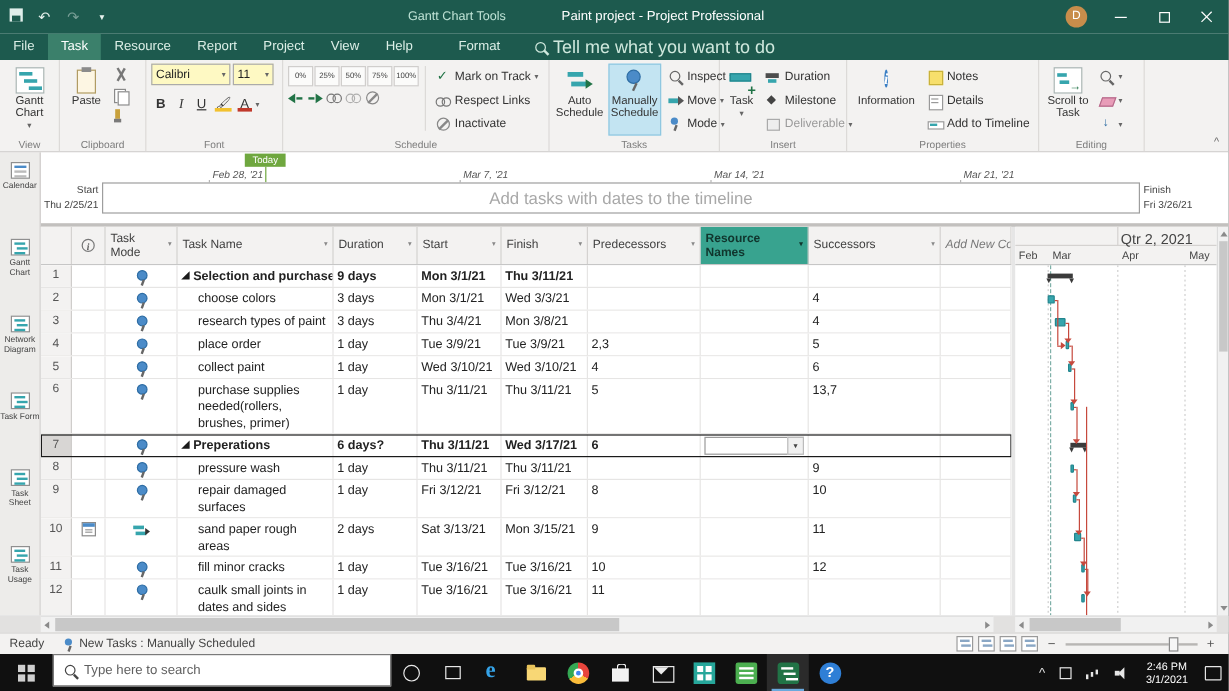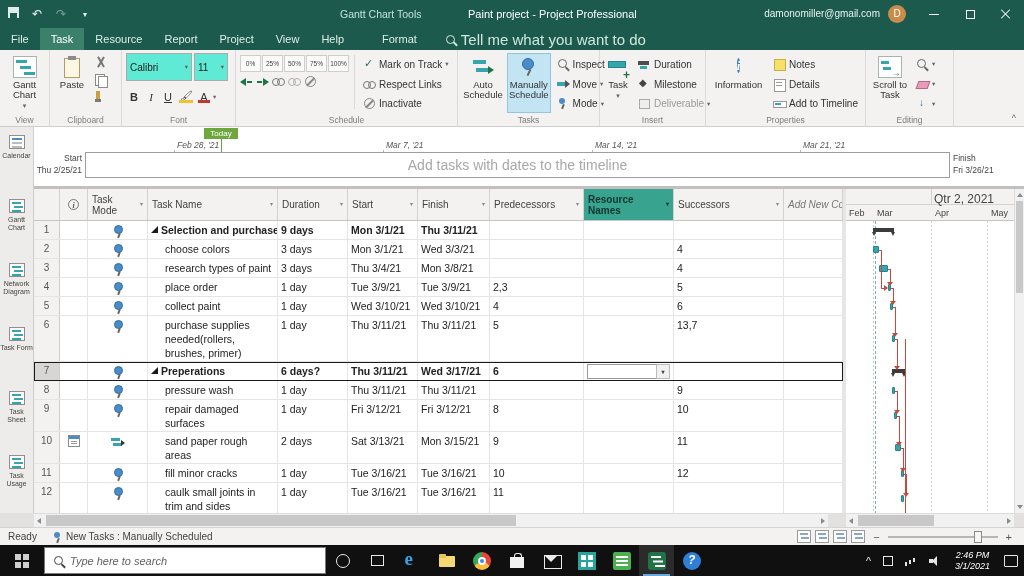--- a/index.html
+++ b/index.html
@@ -75,21 +75,21 @@
   .ic-cut::before,.ic-cut::after { content:""; position:absolute; left:7px; top:1px; width:1.5px; height:12px; background:#777; }
   .ic-cut::before { transform:rotate(30deg); } .ic-cut::after { transform:rotate(-30deg); }
   .ic-copy::before { content:""; position:absolute; left:2px; top:2px; width:8px; height:10px; border:1px solid #8a8a8a; background:#fff; }
   .ic-copy::after { content:""; position:absolute; left:5px; top:4px; width:8px; height:10px; border:1px solid #8a8a8a; background:#fff; }
   .ic-painter::before { content:""; position:absolute; left:3px; top:2px; width:4px; height:8px; background:#c8a13c; }
   .ic-painter::after { content:""; position:absolute; left:2px; top:10px; width:6px; height:3px; background:#7a7a7a; }
   .fbtn { min-width:16px; height:17px; display:flex; align-items:center; justify-content:center; font-size:11px; color:#333; padding:0 2px; }
   .fbtn.b { font-weight:bold; } .fbtn.i { font-style:italic; font-family:"Liberation Serif", serif; } .fbtn.u { text-decoration:underline; }
   .fbtn .clrbar { position:absolute; bottom:2px; left:2px; right:2px; height:3px; }
   .fbtn.rel { position:relative; }
-  .select { background:#5eead4; border:1px solid #ababab; height:28px; display:flex; align-items:center; padding:0 3px; font-size:10px; color:#222; }
+  .select { background:#fef9c3; border:1px solid #ababab; height:18px; display:flex; align-items:center; padding:0 3px; font-size:10px; color:#222; }
   .select .arr { margin-left:auto; font-size:6.5px; color:#666; padding-left:3px; }
   .mini { position:relative; width:13px; height:13px; flex:none; }
   .mi-check::before { content:"✓"; position:absolute; left:1px; top:-1px; color:#217346; font-size:11px; }
   .mi-chain::before { content:""; position:absolute; left:0; top:3px; width:6px; height:6px; border:1.5px solid #777; border-radius:50%; }
   .mi-chain::after { content:""; position:absolute; left:5px; top:3px; width:6px; height:6px; border:1.5px solid #777; border-radius:50%; }
   .mi-no::before { content:""; position:absolute; left:1px; top:1px; width:9px; height:9px; border:1.5px solid #888; border-radius:50%; }
   .mi-no::after { content:""; position:absolute; left:1px; top:5.5px; width:11px; height:1.5px; background:#888; transform:rotate(-45deg); }
   .mi-mag::before { content:""; position:absolute; left:1px; top:1px; width:7px; height:7px; border:1.5px solid #666; border-radius:50%; }
   .mi-mag::after { content:""; position:absolute; right:0; bottom:1px; width:5px; height:1.5px; background:#666; transform:rotate(45deg); }
   .mi-move::before { content:""; position:absolute; left:0; top:4px; width:8px; height:4px; background:#36a5ad; }
@@ -210,21 +210,21 @@
   .sb-ready { margin-left:8px; width:34px; }
   .sb-newtasks { margin-left:10px; display:flex; align-items:center; gap:4px; }
   .sb-right { margin-left:auto; display:flex; align-items:center; gap:4px; margin-right:8px; }
   .svicon { width:14px; height:13px; background:#fff; border:1px solid #9a9a9a; position:relative; }
   .svicon::before { content:""; position:absolute; left:2px; top:2px; width:8px; height:2px; background:#8aa7c5; box-shadow:1px 4px 0 #8aa7c5; }
   .zoom-minus,.zoom-plus { font-size:11px; color:#555; padding:0 4px; }
   .zoom-track { position:relative; width:110px; height:2px; background:#b8b6b4; }
   .zoom-thumb { position:absolute; left:86px; top:-5px; width:8px; height:12px; background:#f6f6f6; border:1px solid #8a8a8a; }
 
   
-  .taskbar { position:absolute; top:545px; left:0; right:0; height:31px; background:#101010; display:flex; align-items:center; color:#fff;font-style:italic; }
+  .taskbar { position:absolute; top:545px; left:0; right:0; height:31px; background:#101010; display:flex; align-items:flex-start; color:#fff; }
   .startbtn { width:44px; height:31px; display:flex; align-items:center; justify-content:center; }
   .winlogo { position:relative; width:14px; height:14px; }
   .winlogo::before { content:""; position:absolute; left:0; top:0; width:6px; height:6px; background:#cfcfcf; box-shadow:8px 0 0 #cfcfcf, 0 8px 0 #cfcfcf, 8px 8px 0 #cfcfcf; }
   .searchbox { width:282px; height:27px; background:#fff; border:1px solid #7a7a7a; display:flex; align-items:center; gap:7px; padding:0 9px; color:#5f5f5f; font-size:11px; }
   .mag.dark { border-color:#444; } .mag.dark::after { background:#444; }
   .tbbtn { width:34px; height:31px; display:flex; align-items:center; justify-content:center; }
   .cortana { width:14px; height:14px; border:1.5px solid #e8e8e8; border-radius:50%; }
   .taskview { width:13px; height:11px; border:1.5px solid #e8e8e8; }
   .tbicons { display:flex; align-items:center; }
   .tbslot { width:35px; height:31px; display:flex; align-items:center; justify-content:center; position:relative; }
@@ -266,21 +266,20 @@
 
   <div class="titlebar">
     <div class="qat">
       <span class="qicon"><span class="ic-save"></span></span>
       <span class="qicon">↶</span>
       <span class="qicon dim">↷</span>
       <span class="qicon" style="font-size:8px;">▾</span>
     </div>
     <div class="ttools">Gantt Chart Tools</div>
     <div class="ttitle">Paint project  -  Project Professional</div>
-    <div class="taccount">damonomiller@gmail.com</div>
     <div class="avatar">D</div>
     <div class="winbtns">
       <span class="wbtn">
           <span class="gl-min"></span>
         </span>
       <span class="wbtn">
           <span class="gl-max"></span>
         </span>
       <span class="wbtn">
           <span class="gl-close"></span>
@@ -776,21 +775,21 @@
           <div class="c w-succ">12</div>
           <div class="c w-add"></div>
         </div>
         <div class="trow">
           <div class="c rownum w-rn">12</div>
           <div class="c ind-c w-ind"></div>
           <div class="c mode-c w-mode">
             <span class="pin-ic"></span>
           </div>
           <div class="c name w-name child">
-            <span class="ntext">caulk small joints in trim and sides</span>
+            <span class="ntext">caulk small joints in dates and sides</span>
           </div>
           <div class="c w-dur">1 day</div>
           <div class="c w-start">Tue 3/16/21</div>
           <div class="c w-fin">Tue 3/16/21</div>
           <div class="c w-pred">11</div>
           <div class="c w-res"></div>
           <div class="c w-succ"></div>
           <div class="c w-add"></div>
         </div>
       </div>

